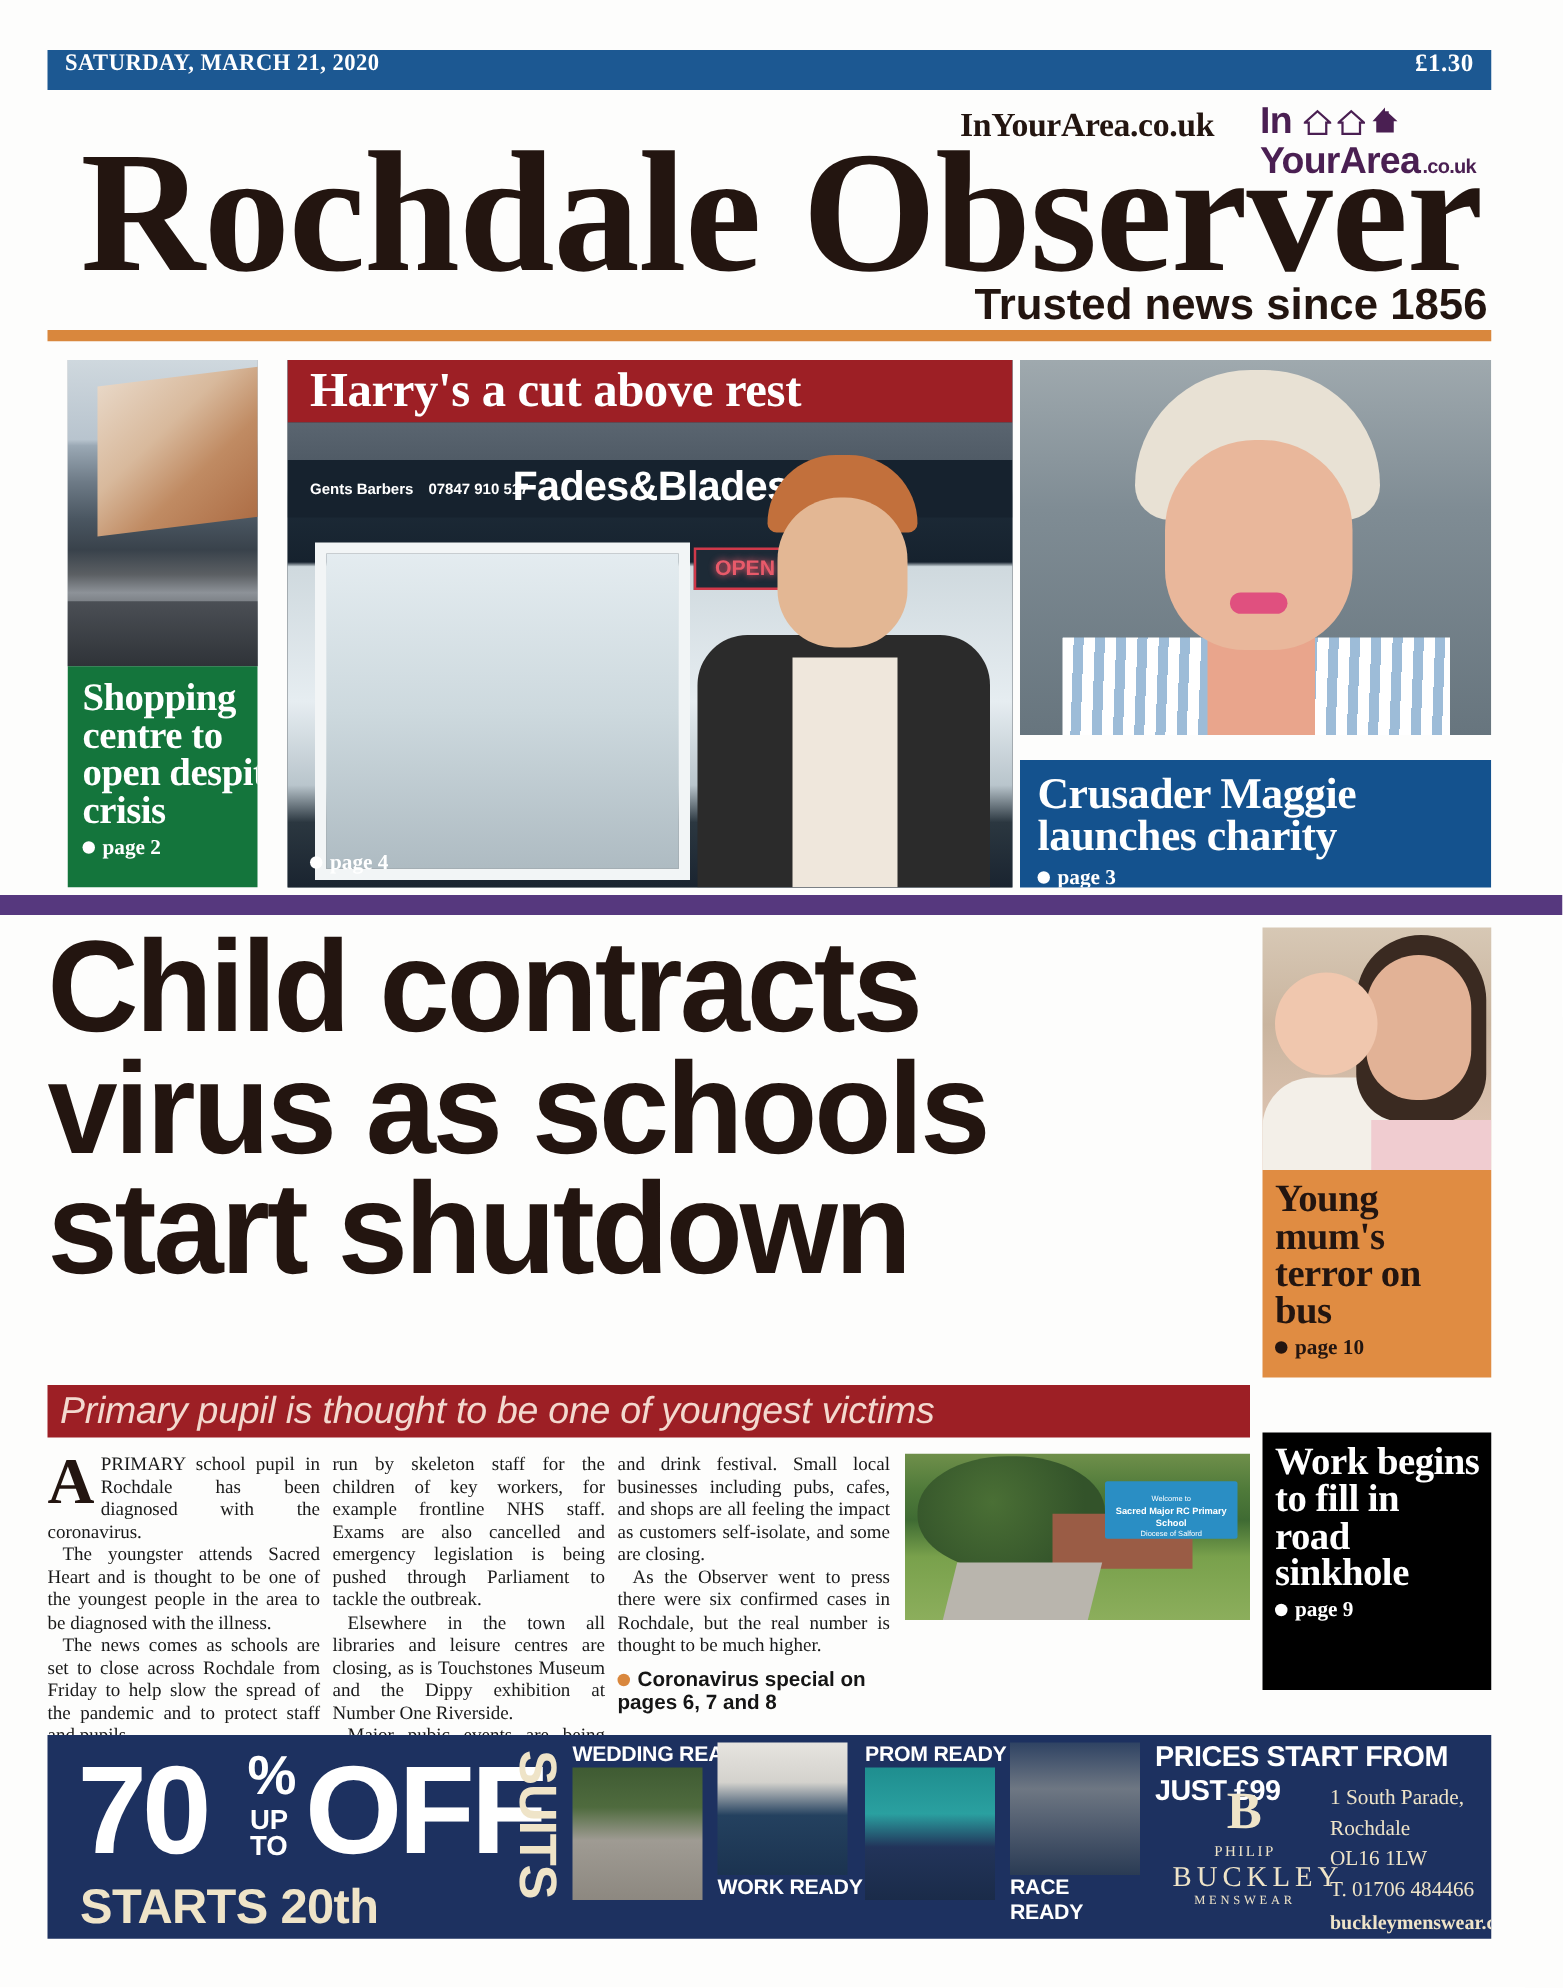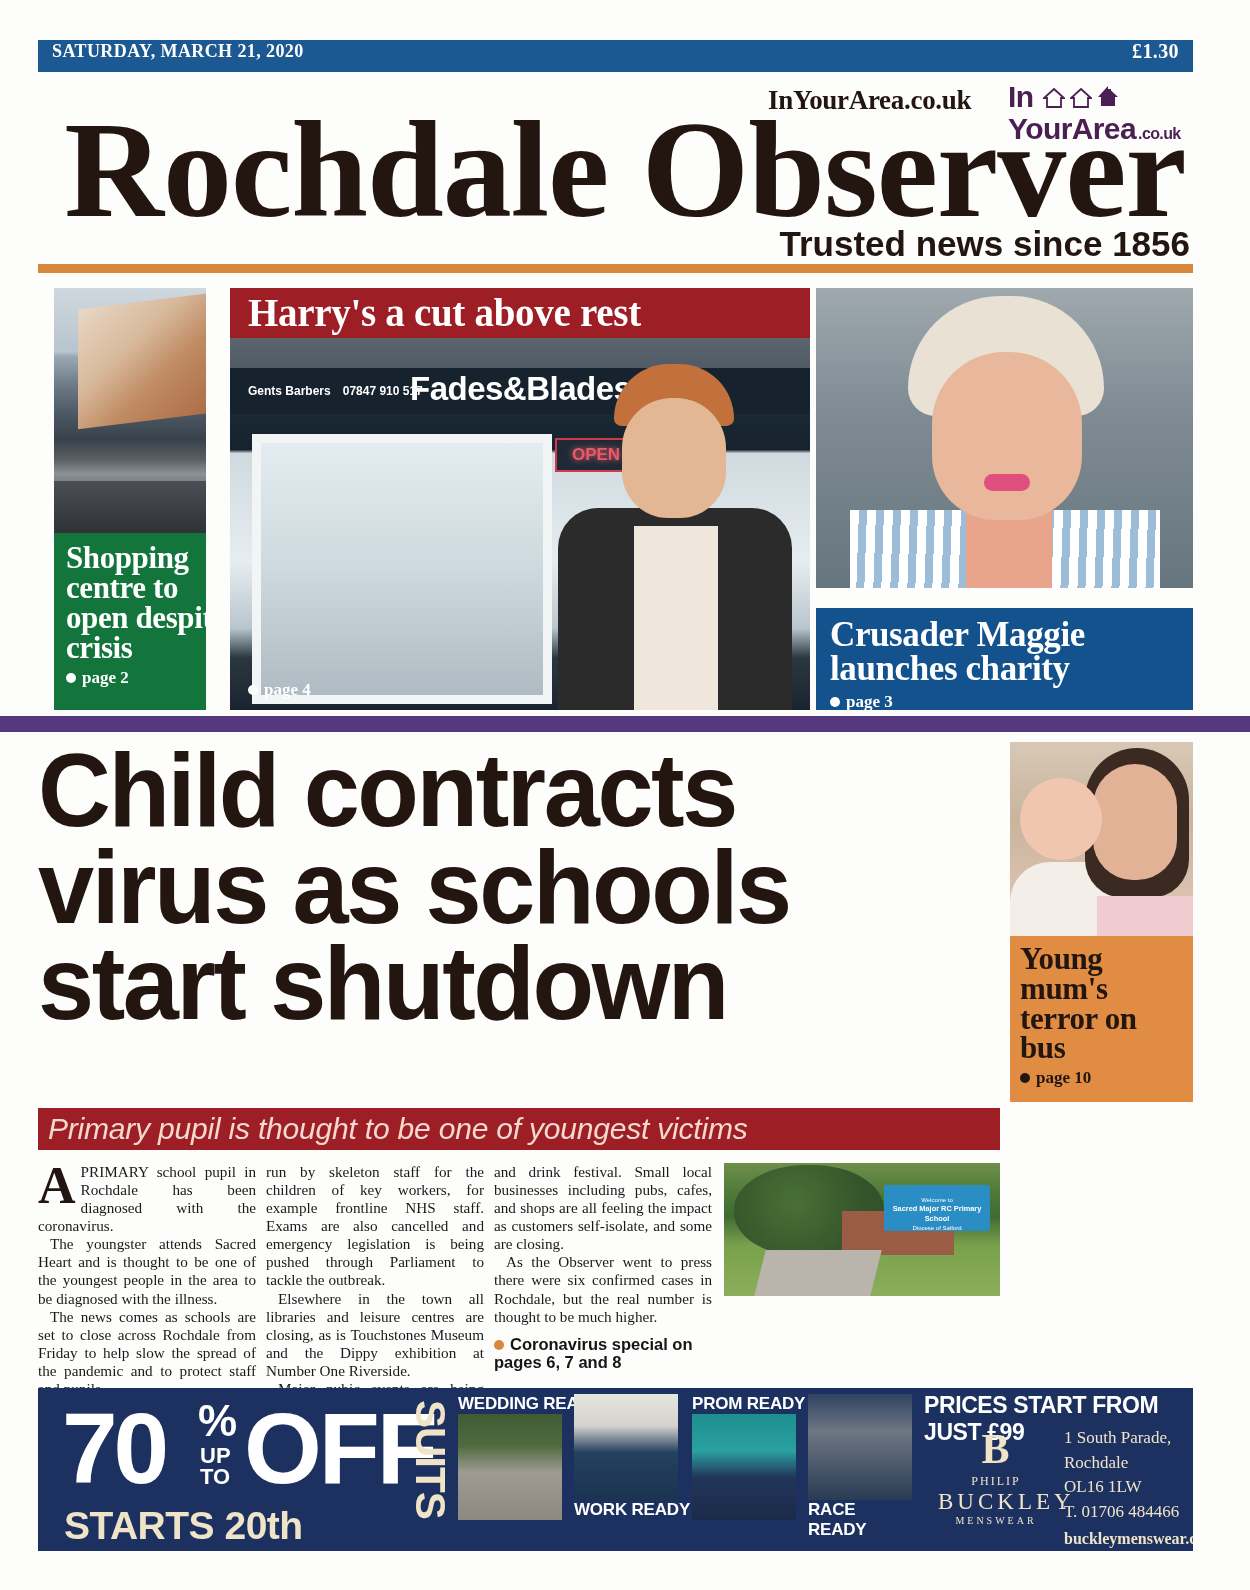--- a/index.html
+++ b/index.html
@@ -737,20 +737,27 @@
       <div class="babyhead"></div>
       <div class="top"></div>
     </div>
     <div class="orangebox">
       <div class="h">Young mum's terror on bus</div>
       <div class="pagref">
         <span class="dot"></span>
         <span>page 10</span>
       </div>
     </div>
+    <div class="blackbox">
+      <div class="h">Work begins to fill in road sinkhole</div>
+      <div class="pagref">
+        <span class="dot white"></span>
+        <span>page 9</span>
+      </div>
+    </div>
   </div>
 
   <div class="advert">
     <div class="ad-left">
       <div class="ad-70">70</div>
       <div class="ad-pct">%</div>
       <div class="ad-upto">
         <div>UP</div>
         <div>TO</div>
       </div>

